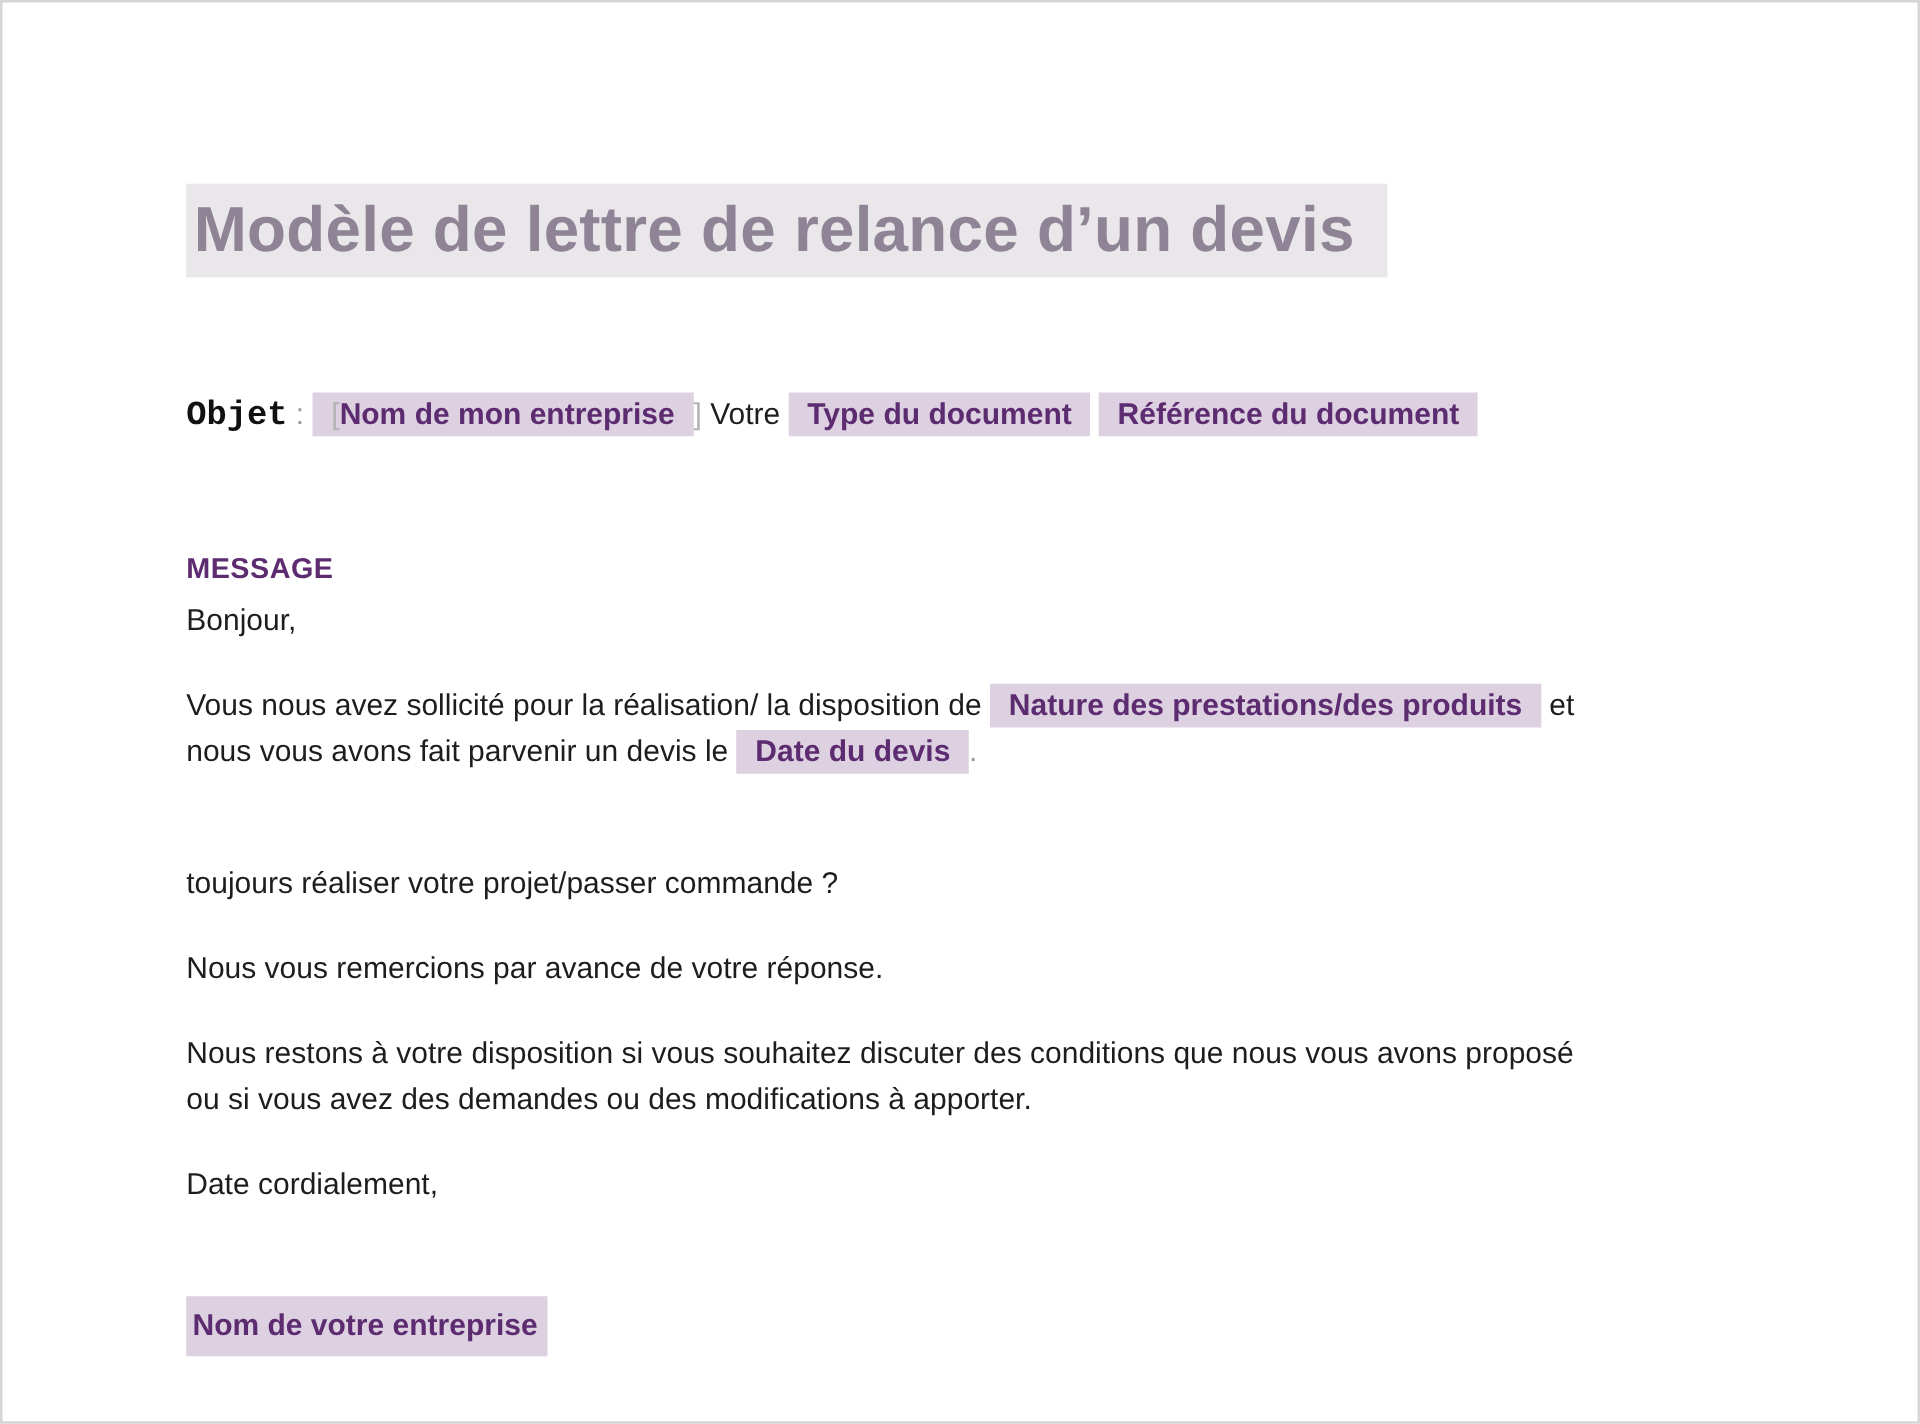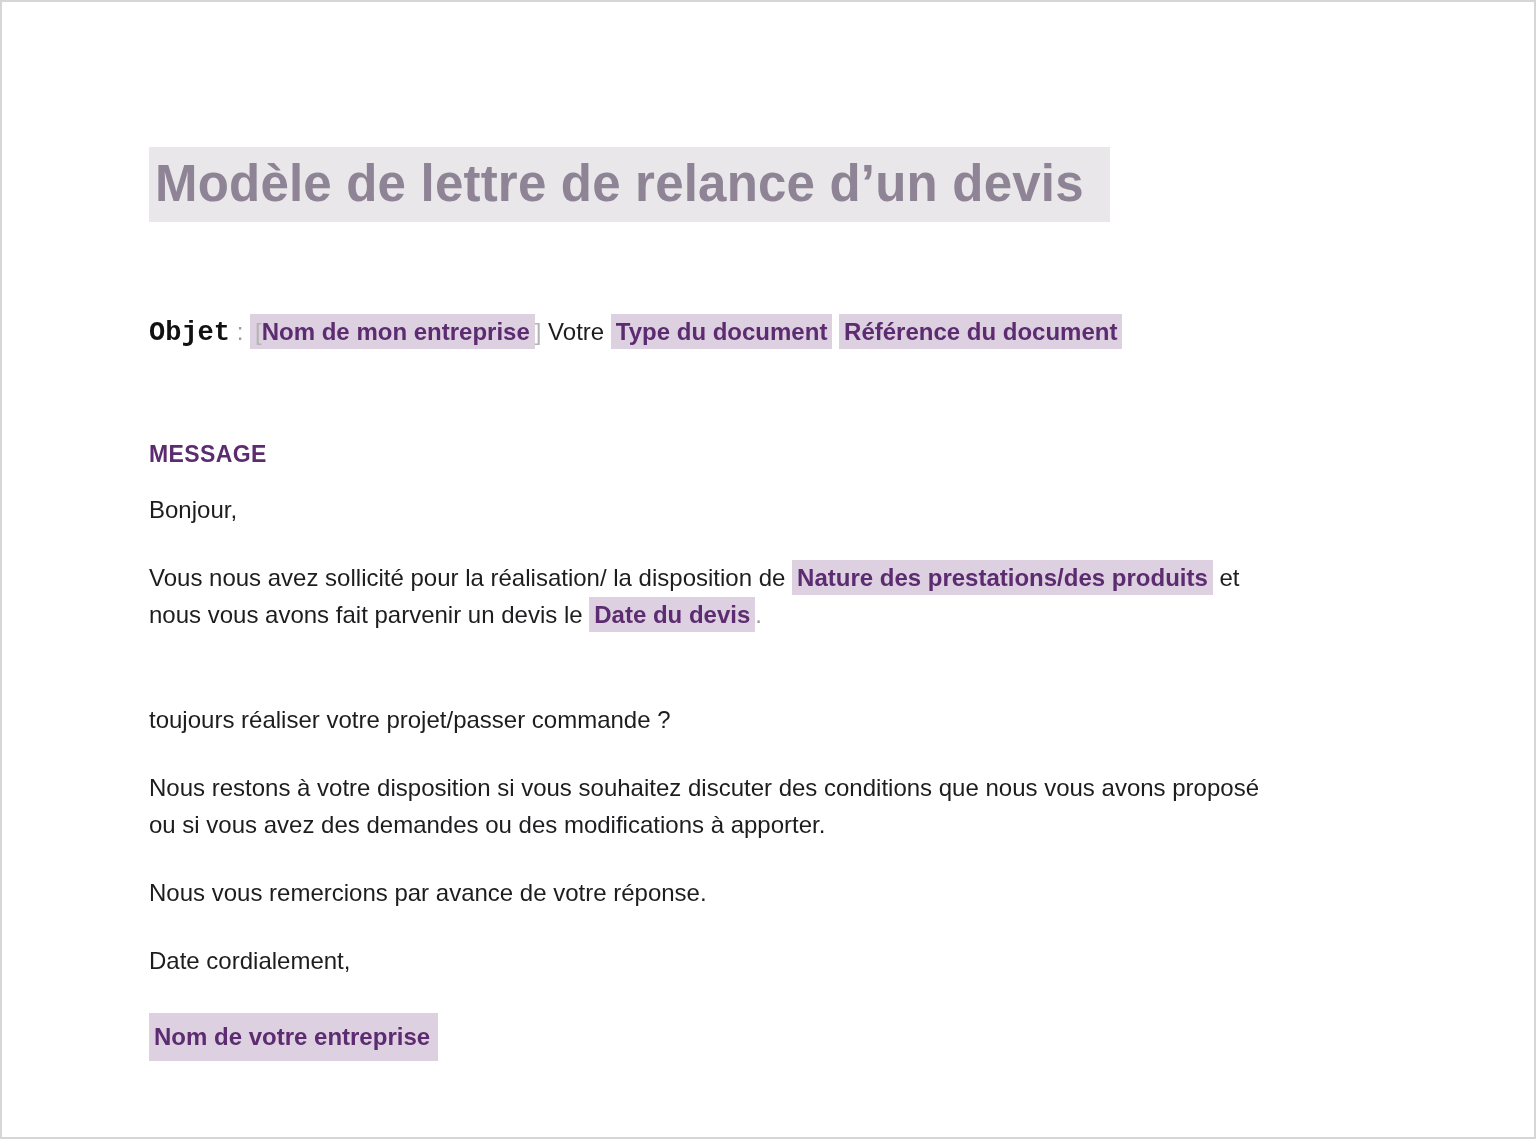--- a/index.html
+++ b/index.html
@@ -46,62 +46,63 @@
     font-weight: 700;
     color: #111111;
     font-family: Liberation Mono, monospace;
   }
   .sep { color: var(--muted-gray); }
   .bracket { color: var(--bracket-gray); font-weight: 400; }
   .ph {
     background: var(--placeholder-highlight-bg);
     color: var(--placeholder-text);
     font-weight: 700;
-    padding: 4px 5px;
+    padding: 4px 15px;
   }
   .message-heading {
     margin-top: 86px;
     font-size: 23px;
     font-weight: 700;
     color: var(--placeholder-text);
     letter-spacing: 0.4px;
   }
   .para {
     margin-top: 31px;
     font-size: 24px;
     line-height: 37px;
   }
-  .greeting { margin-top: 23px; }
+  .greeting { margin-top: 10px; }
   .signature {
     margin-top: 34px;
   }
   .signature .ph {
     display: inline-block;
     font-size: 24px;
     padding: 5px 8px 6px 5px;
+    margin-top: 37px;
   }
 </style>
 </head>
 <body>
 
 <div class="page">
 
   <h1 class="title-highlight">Modèle de lettre de relance d’un devis</h1>
 
   <p class="subject"><span class="subject-label">Objet</span><span class="sep"> : </span><span class="ph"><span class="bracket">[</span><span>Nom de mon entreprise</span></span><span class="bracket">]</span><span> Votre </span><span class="ph">Type du document</span> <span class="ph">Référence du document</span></p>
 
   <h2 class="message-heading">MESSAGE</h2>
 
   <p class="para greeting">Bonjour,</p>
 
   <p class="para"><span>Vous nous avez sollicité pour la réalisation/ la disposition de </span><span class="ph">Nature des prestations/des produits</span><span> et</span><br><span>nous vous avons fait parvenir un devis le </span><span class="ph">Date du devis</span><span class="sep">.</span></p>
 
   <p class="para"><br><span>toujours réaliser votre projet/passer commande ?</span></p>
 
+  <p class="para">Nous vous remercions par avance de votre réponse.</p>
+
   <p class="para"><span>Nous restons à votre disposition si vous souhaitez discuter des conditions que nous vous avons proposé</span><br><span>ou si vous avez des demandes ou des modifications à apporter.</span></p>
-
-  <p class="para">Nous vous remercions par avance de votre réponse.</p>
 
   <p class="para">Date cordialement,</p>
 
   <p class="para signature"><span class="ph">Nom de votre entreprise</span></p>
 
 </div>
 
 </body></html>

